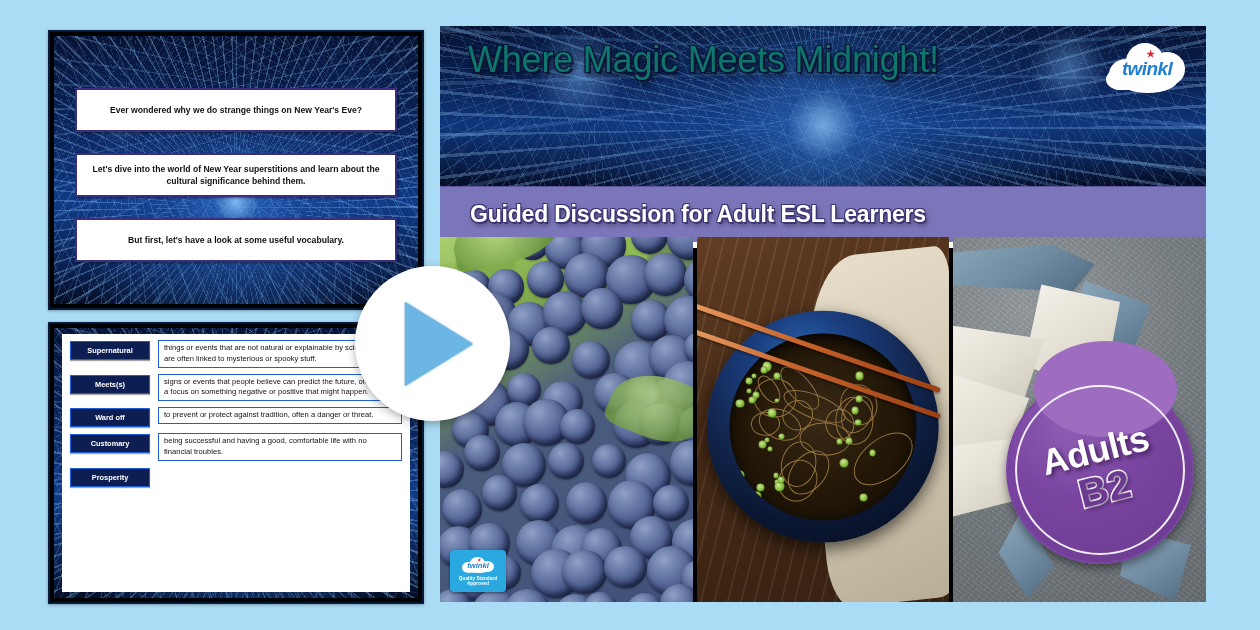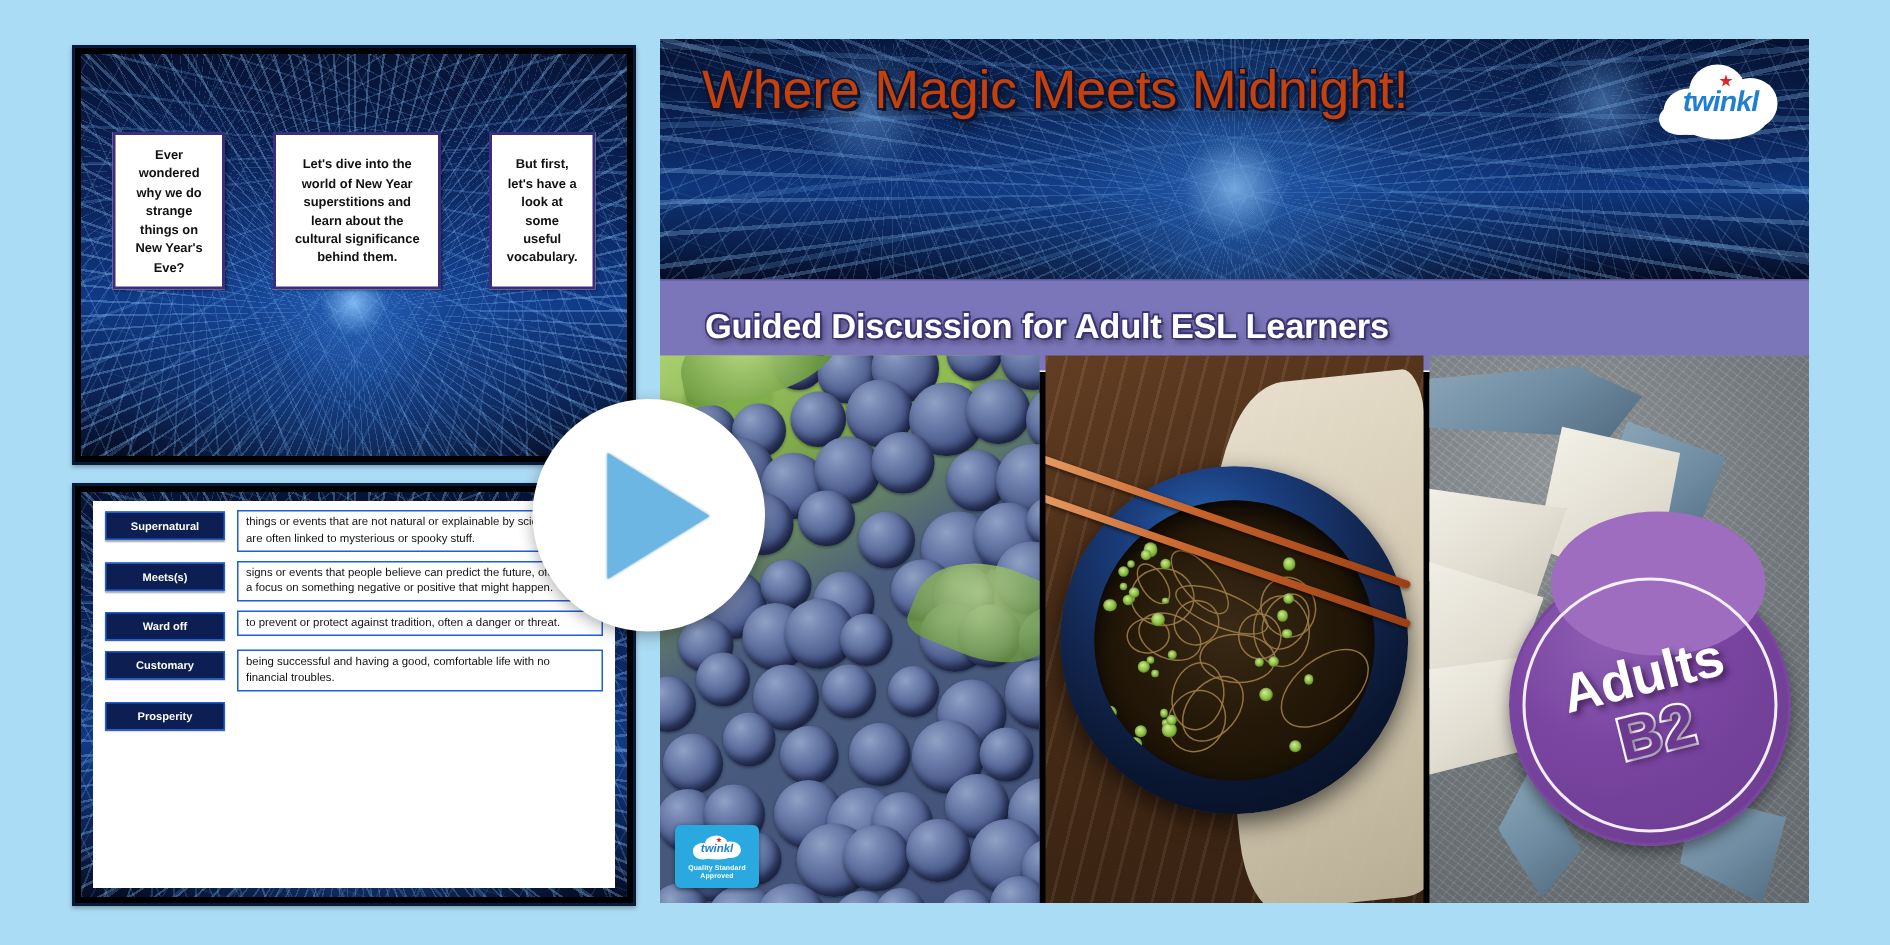--- a/index.html
+++ b/index.html
@@ -35,21 +35,21 @@
     background:
       repeating-linear-gradient(66deg, rgba(150,205,255,.16) 0 1px, rgba(0,0,0,0) 1px 16px),
       repeating-linear-gradient(-62deg, rgba(150,205,255,.12) 0 1px, rgba(0,0,0,0) 1px 21px),
       repeating-linear-gradient(18deg, rgba(120,185,255,.09) 0 1px, rgba(0,0,0,0) 1px 29px);
   }
 
   
   #slide-intro{left:48px;top:30px;width:372px;height:276px;
     background:#000;border:2px solid #071a3c;box-shadow:0 1px 3px rgba(0,0,0,.3);}
   #slide-intro .inner{position:absolute;inset:4px;overflow:hidden;background:#06122e;}
-  .intro-boxes{position:absolute;left:21px;right:21px;top:52px;display:flex;gap:32px;}
+  .intro-boxes{position:absolute;left:21px;right:21px;top:52px;display:flex;flex-direction:column;gap:21px;}
   .intro-box{
     background:#fff;border:2px solid #3b2e7e;
     min-height:44px;display:flex;align-items:center;justify-content:center;
     text-align:center;color:#111;font-size:8.6px;font-weight:bold;
     line-height:1.45;padding:7px 10px;box-sizing:border-box;
     box-shadow:1px 1px 2px rgba(0,0,0,.45);
   }
 
   
   #slide-vocab{left:48px;top:322px;width:372px;height:278px;
@@ -75,27 +75,27 @@
   .title-hero{position:absolute;left:0;top:0;right:0;height:160px;overflow:hidden;}
   .title-hero .fireworks{filter:brightness(.92);}
   .hero-text{position:absolute;inset:0;padding:10px 20px 0 28px;box-sizing:border-box;}
   .hero-line1{
     font-size:37px;font-weight:bold;color:#fff;line-height:1.02;
     letter-spacing:-.4px;
     text-shadow:0 0 2px #101a40, 2px 2px 0 #0b1433, -1px -1px 0 #0b1433,
                 1px -1px 0 #0b1433, -1px 1px 0 #0b1433, 3px 4px 7px rgba(0,0,0,.75);
   }
   .hero-line2{
-    margin-top:6px;font-size:36px;color:#c2410c;line-height:1.02;letter-spacing:-.2px;
+    margin-top:6px;font-size:36px;color:#0f766e;line-height:1.02;letter-spacing:-.2px;
     text-shadow:0 0 2px #101a40, 2px 2px 0 #0b1433, -1px -1px 0 #0b1433,
                 1px -1px 0 #0b1433, -1px 1px 0 #0b1433, 3px 4px 7px rgba(0,0,0,.75);
   }
   .subtitle-band{
     position:absolute;left:0;right:0;top:160px;height:62px;
-    background:#7b76b9;border-top:1px solid #5d569e;border-bottom:1px solid #ffffff;
+    background:#7b76b9;border-top:1px solid #5d569e;border-bottom:6px solid #ffffff;
     display:flex;align-items:center;padding-left:30px;box-sizing:border-box;
   }
   .subtitle-band span{
     font-size:23px;font-weight:bold;color:#fff;letter-spacing:-.2px;
     text-shadow:1.5px 1.5px 0 #3c3573, -1px -1px 0 #3c3573, 1px -1px 0 #3c3573,
                 -1px 1px 0 #3c3573, 2px 3px 5px rgba(0,0,0,.5);
   }
 
   
   .photo-strip{position:absolute;left:0;right:0;top:211px;bottom:0;display:flex;gap:4px;}

